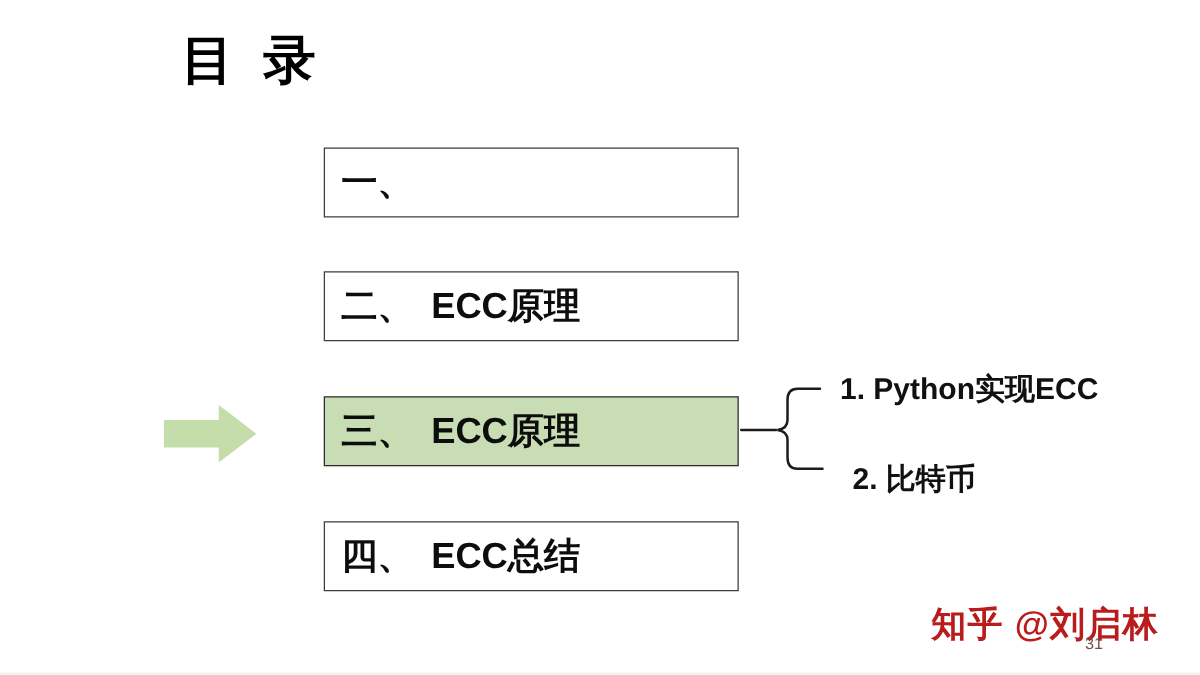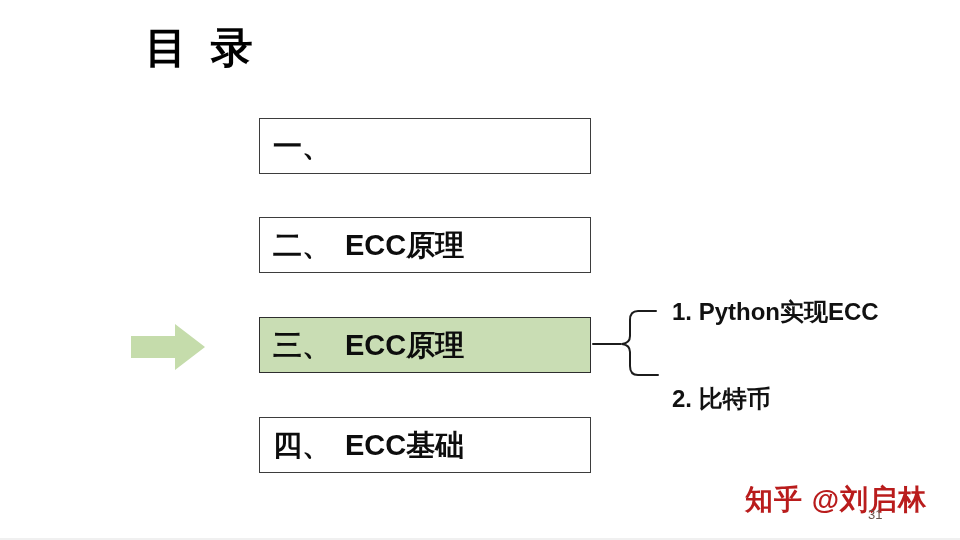--- a/index.html
+++ b/index.html
@@ -39,21 +39,21 @@
   .arrow-wrap { position: absolute; left: 131px; top: 324px; width: 74px; height: 46px; }
 
   .brace-wrap { position: absolute; left: 592px; top: 296px; width: 80px; height: 90px; }
 
   .sub-item {
     position: absolute; left: 672px;
     font-size: 24px; font-weight: bold; color: #111111;
     white-space: nowrap; line-height: 1.15;
   }
   .sub-item-1 { top: 298px; }
-  .sub-item-2 { top: 385px; }
+  .sub-item-2 { top: 370px; margin-left: 10px; }
 
   .watermark {
     position: absolute; left: 745px; top: 481px;
     font-size: 28px; color: #b91c1c; font-weight: bold;
     white-space: nowrap; letter-spacing: 1px;
   }
   .page-number {
     position: absolute; left: 868px; top: 507px;
     font-size: 13px; color: #6a544b;
   }
@@ -78,21 +78,21 @@
     <span class="label">ECC原理</span>
   </div>
 
   <div class="toc-box box-3 active">
     <span class="prefix">三、</span>
     <span class="label">ECC原理</span>
   </div>
 
   <div class="toc-box box-4">
     <span class="prefix">四、</span>
-    <span class="label">ECC基础</span>
+    <span class="label">ECC总结</span>
   </div>
 
   <div class="arrow-wrap">
     <svg width="74" height="46" viewBox="0 0 74 46" xmlns="http://www.w3.org/2000/svg">
       <polygon points="0,12 44,12 44,0 74,23 44,46 44,34 0,34" fill="#c5dcab"></polygon>
     </svg>
   </div>
 
   <div class="brace-wrap">
     <svg width="80" height="90" viewBox="0 0 80 90" xmlns="http://www.w3.org/2000/svg">

